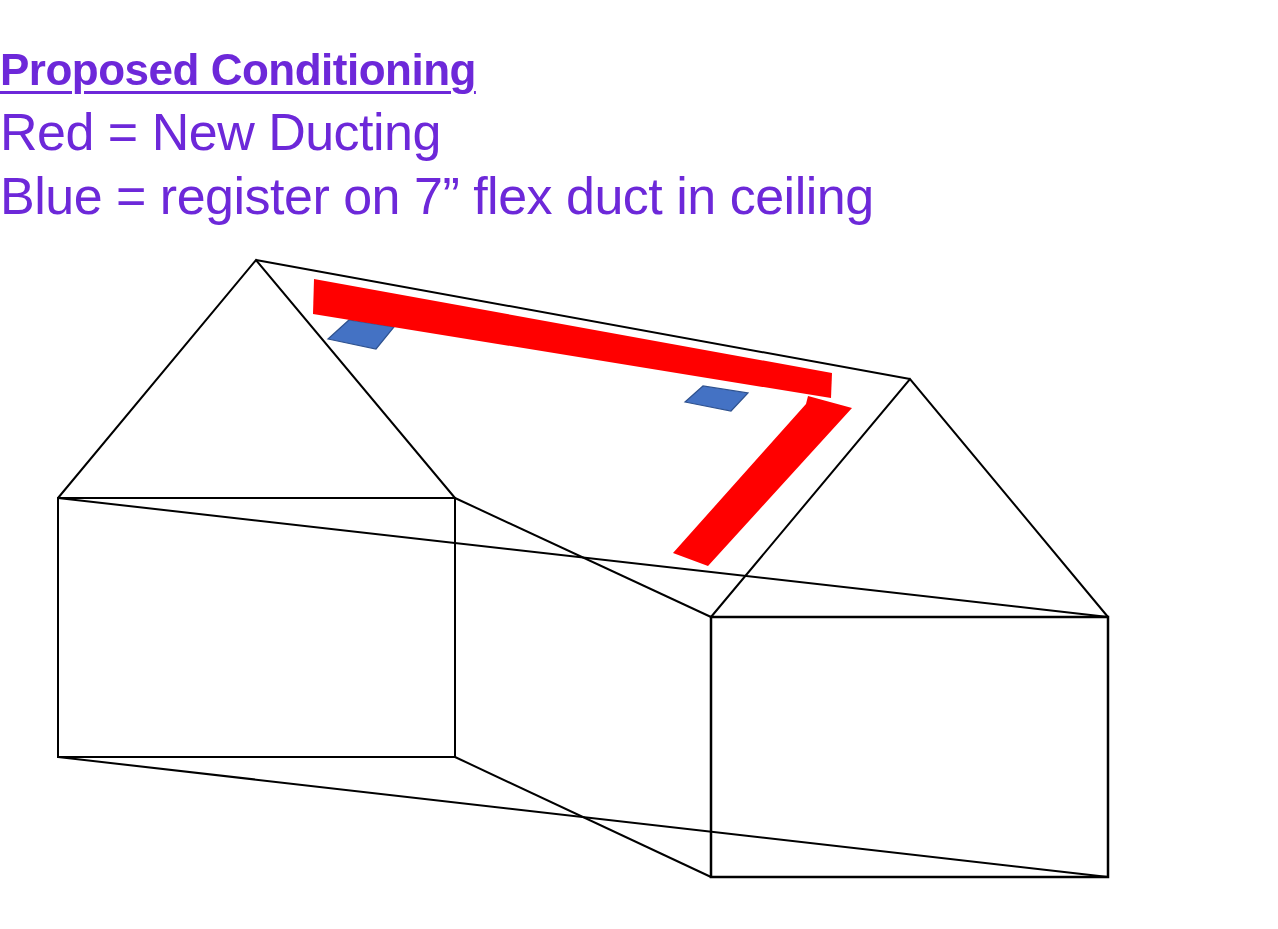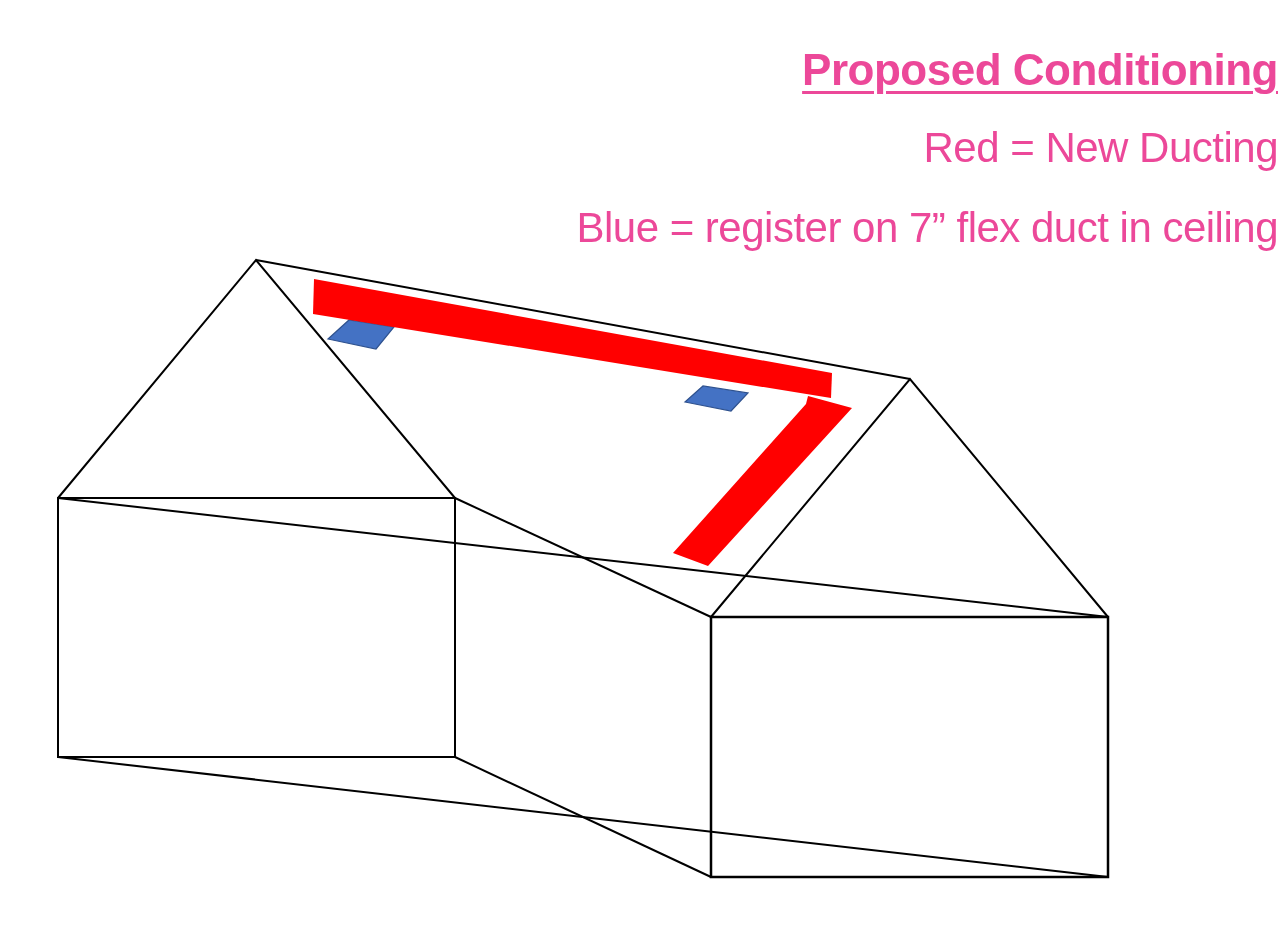--- a/index.html
+++ b/index.html
@@ -1,19 +1,19 @@
 <!DOCTYPE html>
 <html><head>
 <meta charset="utf-8">
 <style>
   html, body { margin: 0; padding: 0; background: #ffffff; }
   body { width: 1278px; height: 929px; position: relative; overflow: hidden; font-family: "Liberation Sans", "DejaVu Sans", sans-serif; }
-  .title-block { position: absolute; left: 0; top: 40px; width: 1278px; text-align: right; color: #ec4899; }
+  .title-block { position: absolute; left: 0; top: 40px; width: 1278px; text-align: left; color: #6d28d9; }
   .title { font-family: "Liberation Sans", sans-serif; font-size: 44px; font-weight: bold; text-decoration: underline; text-underline-offset: 6px; text-decoration-thickness: 3px; line-height: 60px; letter-spacing: -0.5px; }
-  .subtitle { font-family: "Liberation Sans", sans-serif; font-size: 42px; line-height: 64px; letter-spacing: -0.5px; margin-top: 16px; }
+  .subtitle { font-family: "Liberation Sans", sans-serif; font-size: 52px; line-height: 64px; letter-spacing: -0.5px; }
   svg.diagram { position: absolute; left: 0; top: 0; }
 </style>
 </head>
 <body>
 
 <div class="title-block">
   <div class="title">Proposed Conditioning</div>
   <div class="subtitle">Red = New Ducting</div>
   <div class="subtitle">Blue = register on 7” flex duct in ceiling</div>
 </div>

